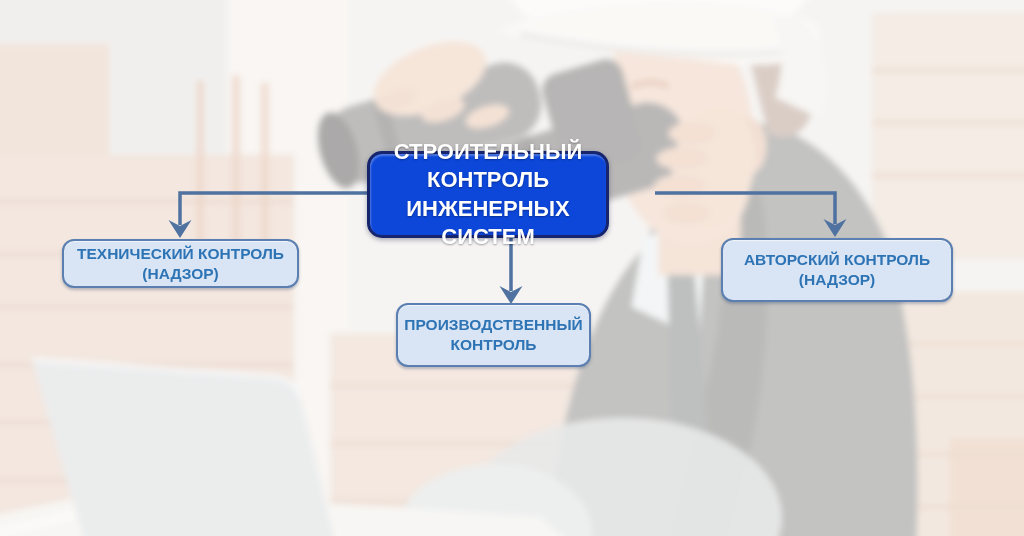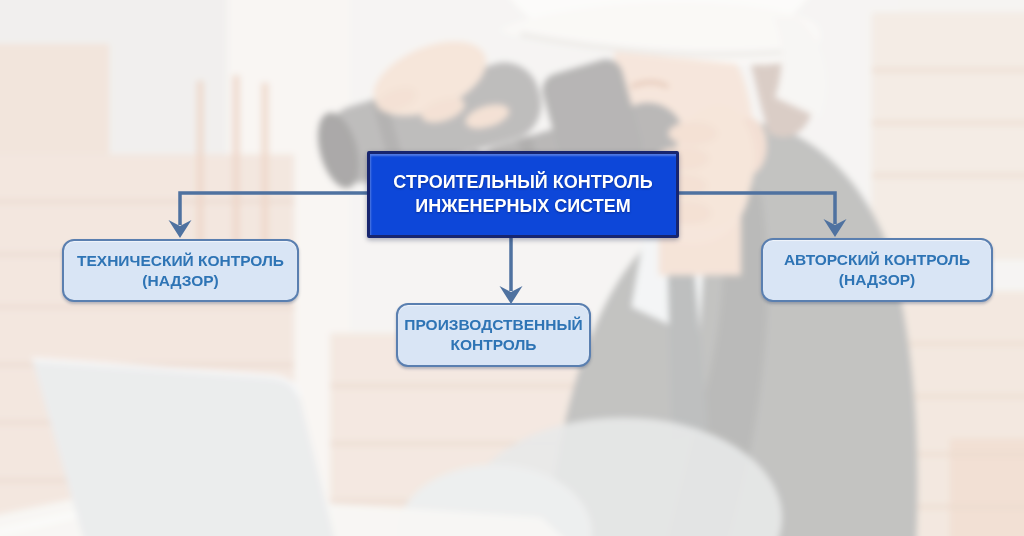--- a/index.html
+++ b/index.html
@@ -20,40 +20,40 @@
   .chart-layer{position:absolute;inset:0;}
   .connector-svg{position:absolute;inset:0;width:1024px;height:536px;}
   .connector-line{fill:none;stroke:var(--connector);stroke-width:3.5;stroke-linejoin:miter;}
   .connector-arrow{fill:var(--connector);stroke:none;}
   .node{
     position:absolute;display:flex;align-items:center;justify-content:center;
     text-align:center;box-sizing:border-box;font-weight:bold;
   }
   .node-label{white-space:pre-line;line-height:1.28;}
   .node-root{
-    left:367px;top:151px;width:312px;height:87px;
+    left:367px;top:151px;width:242px;height:87px;
     background:var(--root-fill);
     border:3px solid var(--root-border);
-    border-radius:2px;
+    border-radius:15px;
     color:var(--root-text);
-    font-size:18px;
+    font-size:22px;
     box-shadow:0 2px 5px rgba(20,30,70,.35), inset 1px 2px 2px rgba(255,255,255,.28);
     text-shadow:0 1px 2px rgba(0,0,30,.35);
   }
   .node-child{
     background:var(--child-fill);
     border:2.5px solid var(--child-border);
     border-radius:12px;
     color:var(--child-text);
     font-size:15.5px;
     box-shadow:0 2px 3px rgba(40,60,100,.30), inset 0 1px 1px rgba(255,255,255,.6);
   }
-  .node-technical{left:62px;top:239px;width:237px;height:63px;}
+  .node-technical{left:62px;top:239px;width:237px;height:49px;}
   .node-production{left:396px;top:303px;width:195px;height:64px;}
-  .node-author{left:721px;top:238px;width:232px;height:64px;margin-left:40px;}
+  .node-author{left:721px;top:238px;width:232px;height:64px;}
 </style>
 </head>
 <body>
 
 <div class="canvas">
 
   <svg class="bg-photo" viewBox="0 0 1024 536" preserveAspectRatio="none" aria-hidden="true">
 
     <rect x="0" y="0" width="1024" height="536" fill="#f2f0ee"></rect>
     <rect x="0" y="0" width="235" height="260" fill="#ebe9e7"></rect>

